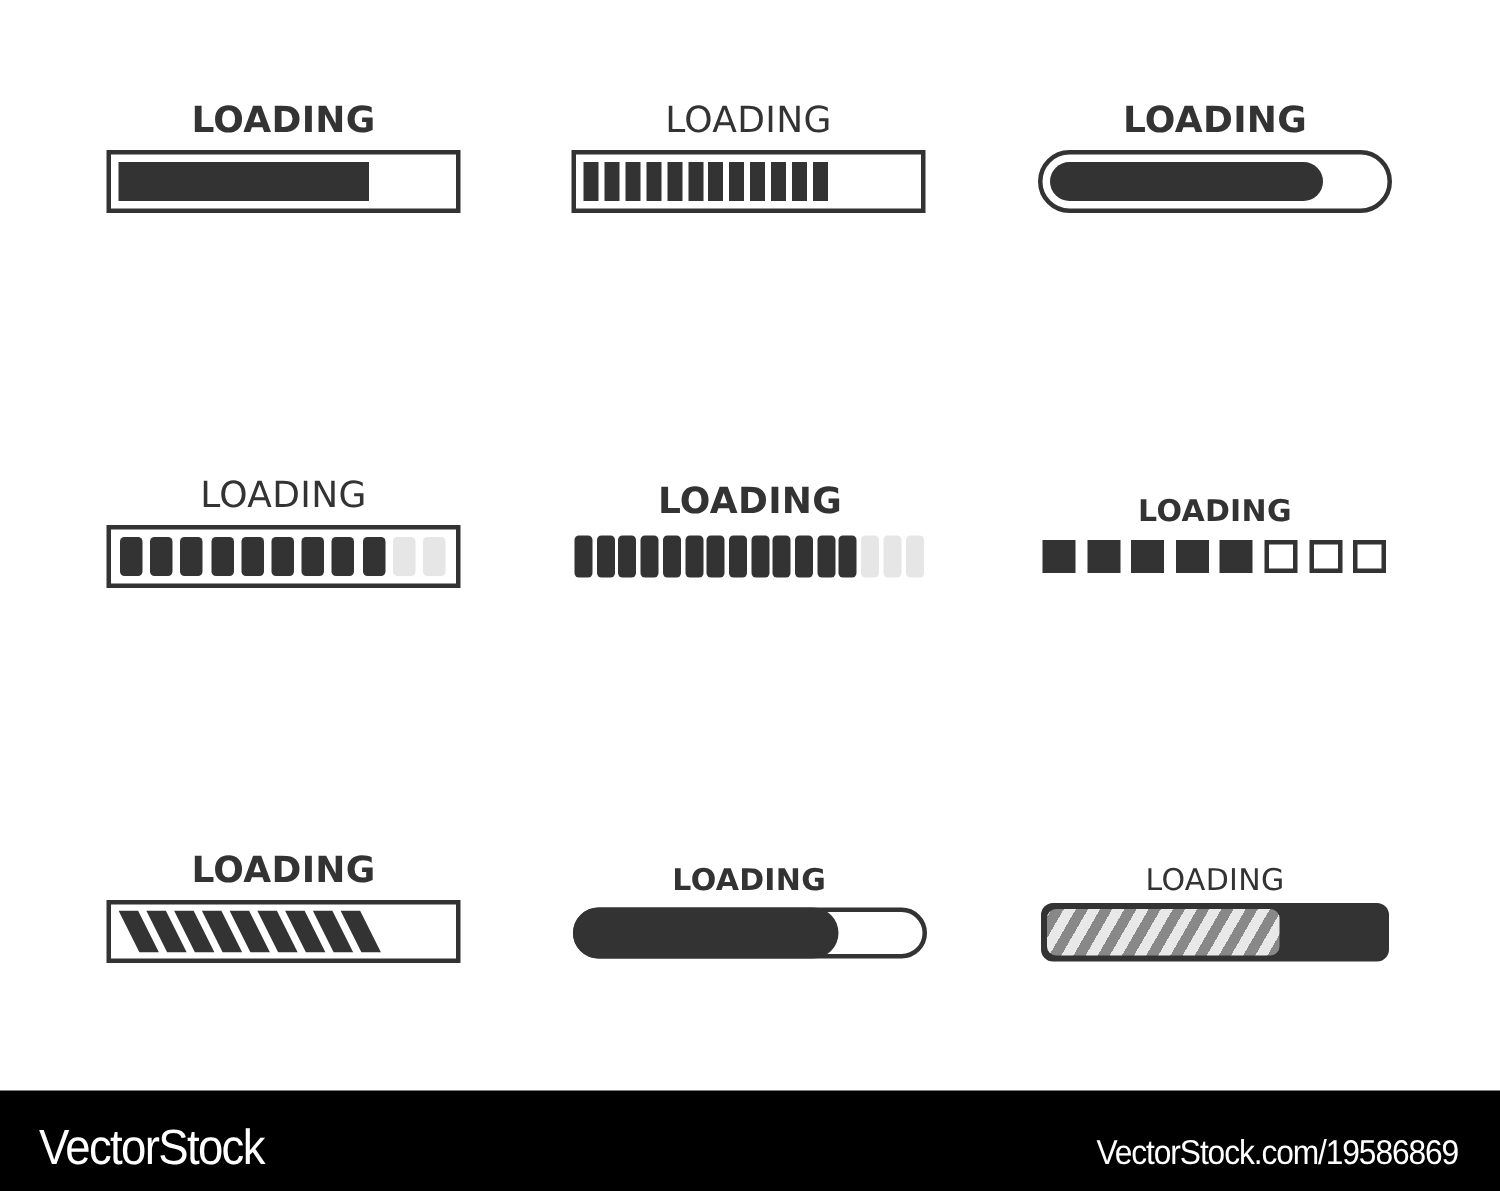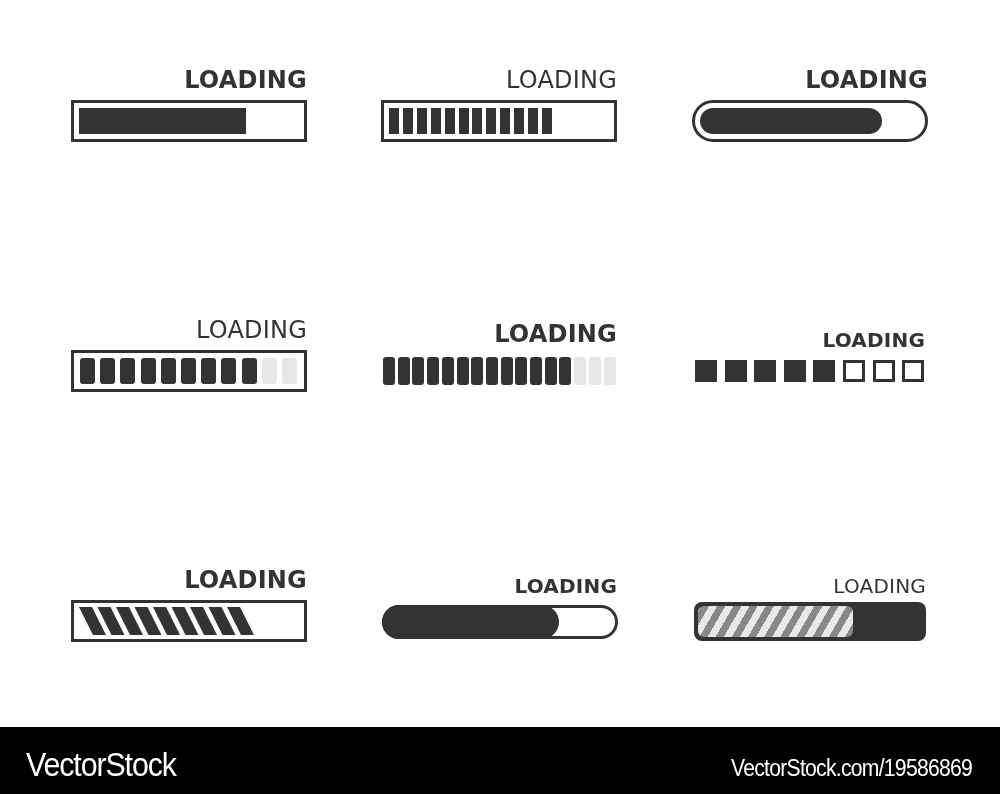--- a/index.html
+++ b/index.html
@@ -3,21 +3,21 @@
   <meta charset="utf-8">
   <style>
     html, body { margin: 0; padding: 0; }
     body {
       width: 1000px; height: 794px; position: relative; overflow: hidden;
       background: #ffffff;
       font-family: "Liberation Sans", "DejaVu Sans", sans-serif;
       color: #333333;
     }
     .label {
-      position: absolute; text-align: right; white-space: nowrap;
+      position: absolute; text-align: center; white-space: nowrap;
       font-family: "DejaVu Sans", "Liberation Sans", sans-serif;
       color: #333333; letter-spacing: 0.2px;
     }
     .lbl-bold { font-weight: bold; }
     .lbl-normal { font-weight: normal; }
 
     .frame { position: absolute; box-sizing: border-box; }
     .frame.rect { border: 3px solid #333333; background: #fff; }
     .frame.pill { border: 3px solid #333333; background: #fff; border-radius: 30px; }
 

